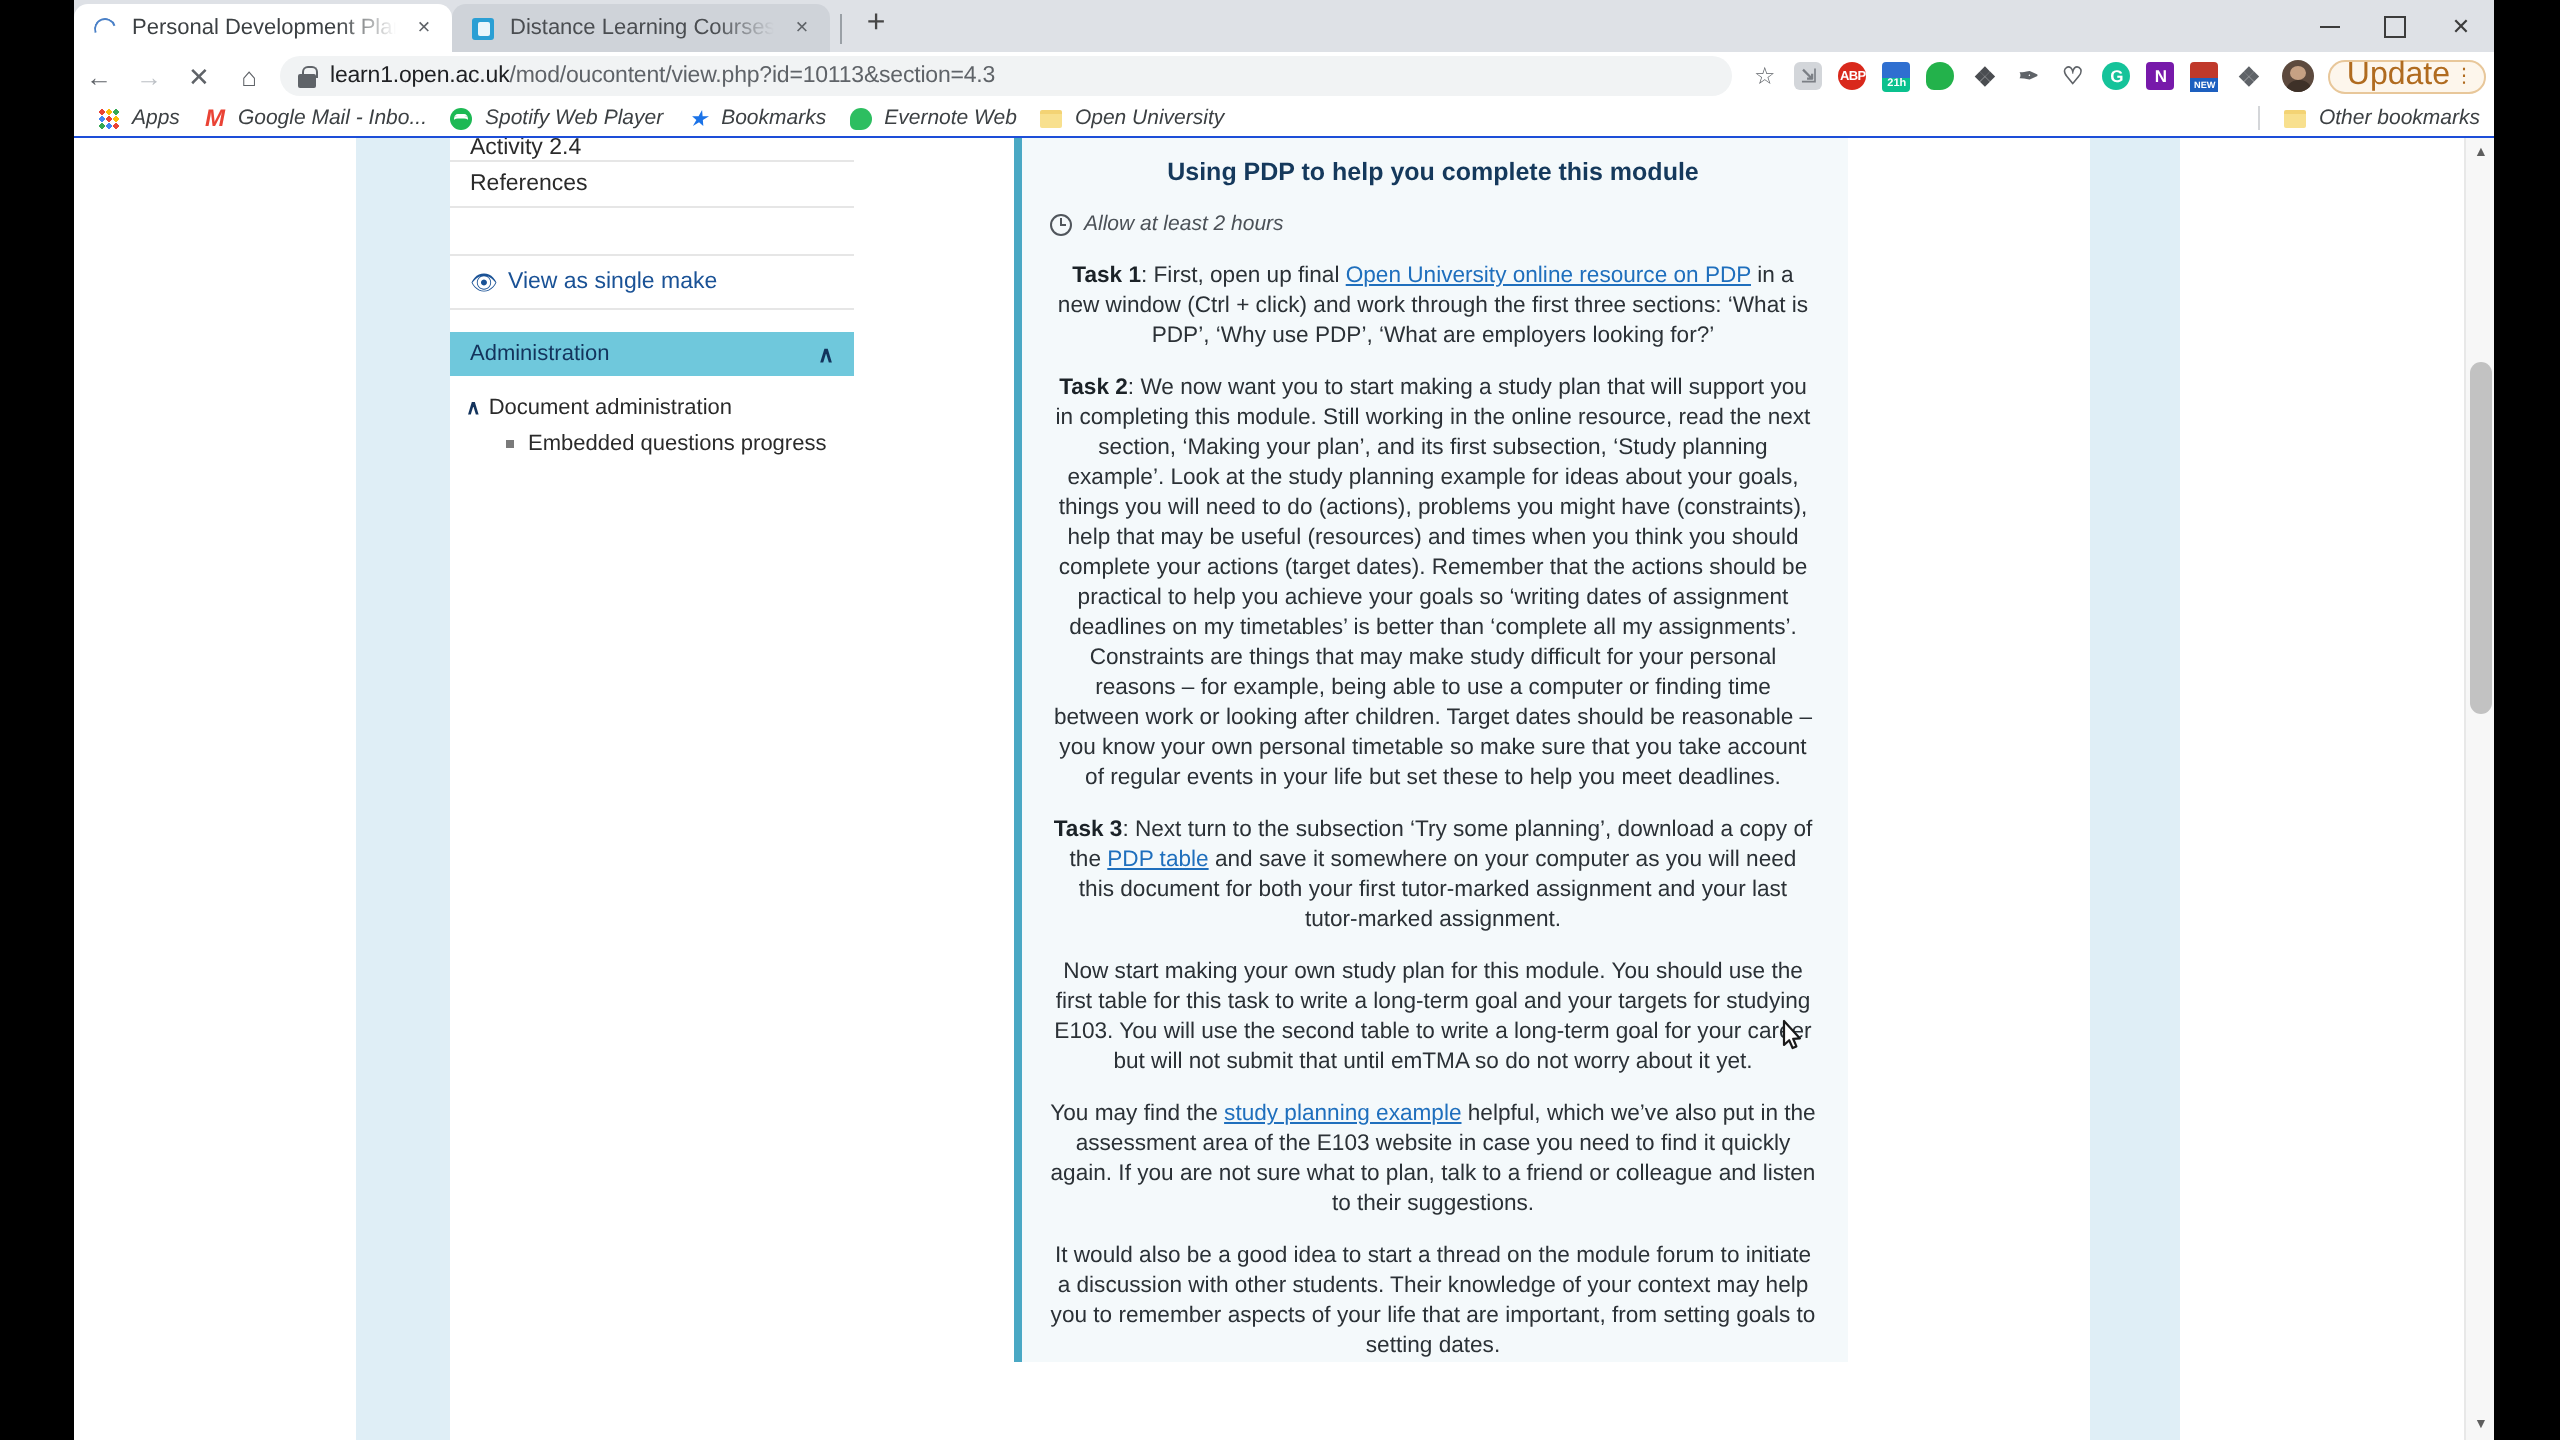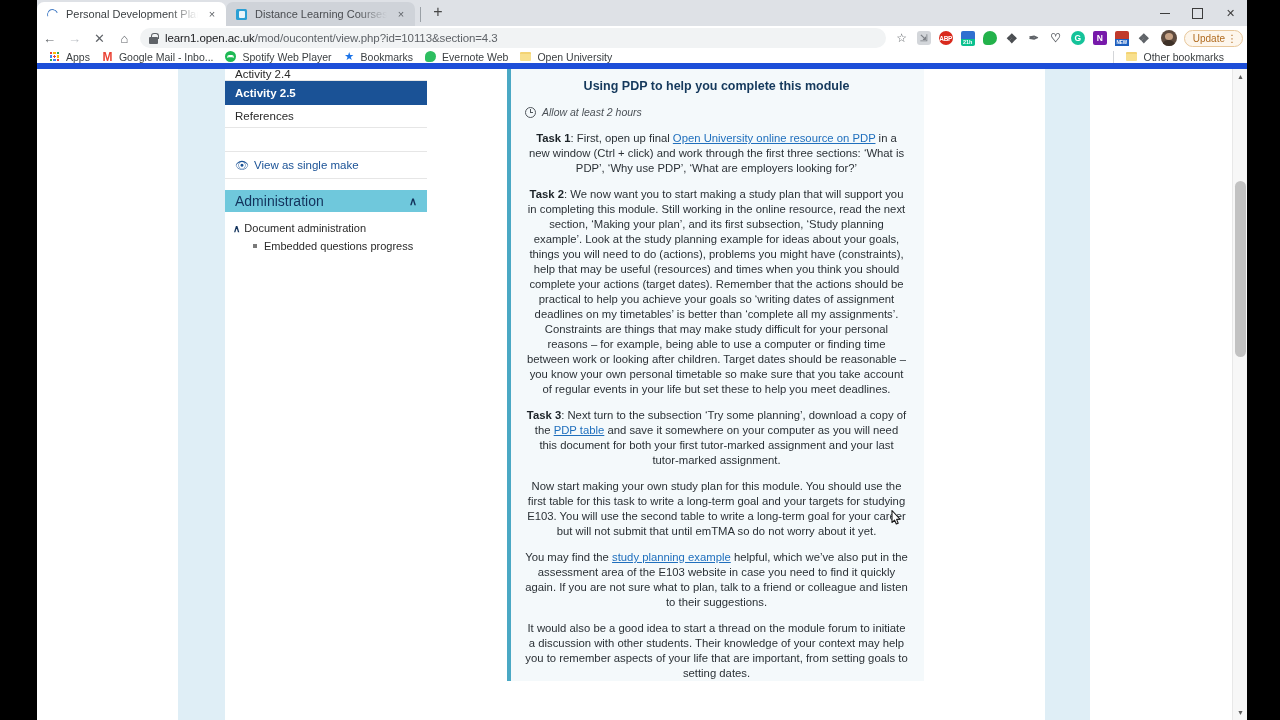--- a/index.html
+++ b/index.html
@@ -199,32 +199,33 @@
   .update-btn {
     height: 17px;
     border: 1px solid #e8c79a;
     background: #fdf6ec;
     border-radius: 9px;
     display: flex; align-items: center;
     padding: 0 3px 0 8px;
     margin-left: 3px; margin-right: 4px;
     flex: 0 0 auto;
   }
-  .update-label { font-size: 10px; color: #b06b1f; }
+  .update-label { font-size: 16px; color: #b06b1f; }
   .kebab { width: 14px; text-align: center; font-size: 10px; color: #b06b1f; letter-spacing: 0; }
   .toolbar-right-black { position: absolute; left: 1247px; top: 26px; width: 33px; height: 24px; background: #000; }
 
   
   .bookmarks {
     position: absolute; left: 37px; top: 50px;
     width: 1210px; height: 19px;
     background: #fff;
     display: flex; align-items: center;
     padding-left: 7px;
-    border-bottom: 6px solid #1d4ed8;
+    border-bottom: 1px solid #1d4ed8;
+    font-style: italic;
   }
   .bm {
     display: flex; align-items: center;
     padding: 0 7px 0 4px;
     height: 17px;
     font-size: 10.5px; color: #3c4043;
     white-space: nowrap;
   }
   .bm-icon { width: 13px; height: 13px; margin-right: 5px; display: flex; align-items: center; justify-content: center; flex: 0 0 13px; }
   .ic-apps {
@@ -241,21 +242,21 @@
       radial-gradient(circle 1.4px at 9px 9px, #ea4335 99%, transparent 100%);
   }
   .ic-gmail { color: #ea4335; font-size: 12px; font-weight: bold; line-height: 1; }
   .ic-spotify { width: 11px; height: 11px; background: #1db954; border-radius: 50%; position: relative; }
   .ic-spotify::after { content: ""; position: absolute; left: 2px; top: 3.5px; width: 7px; height: 4px;
     background: repeating-linear-gradient(#1db954 0 0) ; border-top: 1.2px solid #fff; border-radius: 50%/90%;
     box-shadow: 0 2.5px 0 -1.2px #fff inset; }
   .ic-star { color: #1b73e8; font-size: 11px; }
   .ic-evernote { width: 11px; height: 11px; background: #2dbe60; border-radius: 50% 50% 50% 3px; }
   .ic-folder { width: 11px; height: 9px; background: #f8e08e; border-radius: 1px 1px 1px 1px; border-top: 2px solid #f3d374; }
-  .bm-right { margin-left: auto; display: flex; align-items: center; padding-right: 16px; }
+  .bm-right { margin-left: auto; display: flex; align-items: center; padding-right: 0; }
   .bm-divider { width: 1px; height: 12px; background: #d4d6d9; margin-right: 7px; }
   .bookmarks-right-black { position: absolute; left: 1247px; top: 50px; width: 33px; height: 19px; background: #000; }
 
   
   .viewport {
     position: absolute; left: 37px; top: 69px;
     width: 1210px; height: 651px;
     background: #fff;
     overflow: hidden;
   }
@@ -293,21 +294,21 @@
   }
   .eye-icon { width: 15px; margin-right: 4px; color: #1a5296; font-size: 11px; display: flex; align-items: center; }
   .single-label { font-size: 11.5px; color: #1a5296; }
   .admin-gap { height: 11px; background: #fff; }
   .admin-header {
     height: 22px;
     background: #6fc8dc;
     display: flex; align-items: center; justify-content: space-between;
     padding: 0 10px 0 10px;
   }
-  .admin-title { font-size: 14px; color: #13335c; }
+  .admin-title { font-size: 11px; color: #13335c; }
   .chev { font-size: 11px; color: #13335c; font-weight: bold; }
   .admin-body { background: #fff; padding-top: 8px; }
   .admin-row {
     display: flex; align-items: center;
     padding-left: 8px; height: 16px;
     font-size: 11px; color: #2a2a2a;
   }
   .admin-row .chev-sm { color: #13335c; font-size: 10px; margin-right: 4px; font-weight: bold; }
   .admin-sub {
     display: flex; align-items: center;
@@ -510,23 +511,20 @@
 
   <div class="viewport">
     <div class="page-canvas">
 
       <div class="gutter-left"></div>
       <div class="gutter-right"></div>
 
       <div class="sidebar">
         <div class="nav-item partial">
           <span>Activity 2.4</span>
-        </div>
-        <div class="nav-item active">
-          <span>Activity 2.5</span>
         </div>
         <div class="nav-item">
           <span>References</span>
         </div>
         <div class="nav-blank"></div>
         <div class="nav-single">
           <span class="eye-icon">👁</span>
           <span class="single-label">View as single make</span>
         </div>
         <div class="admin-gap"></div>

